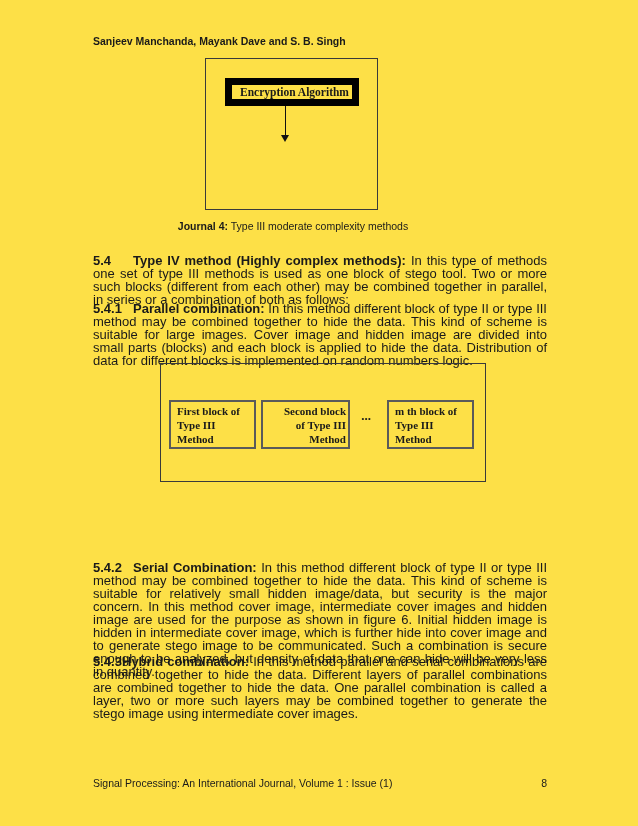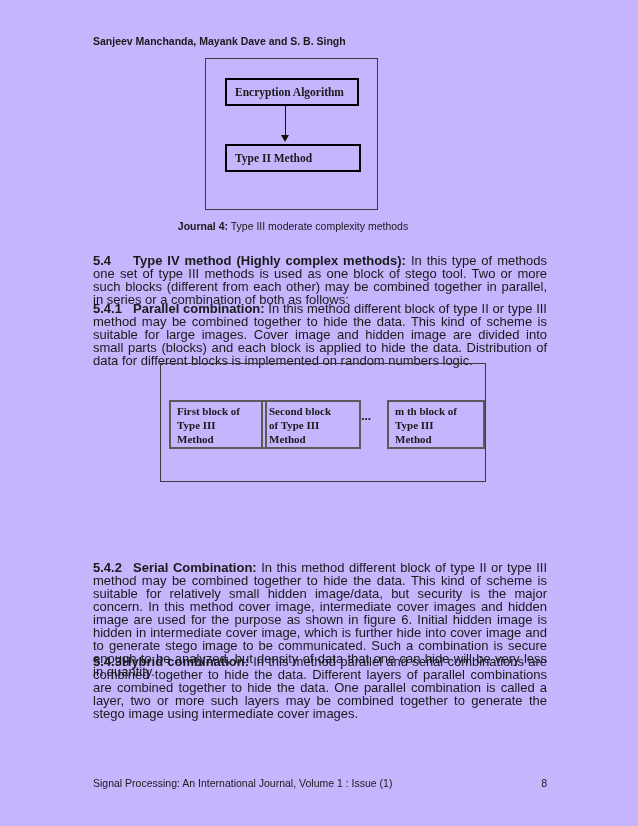--- a/index.html
+++ b/index.html
@@ -1,20 +1,20 @@
 <!DOCTYPE html>
 <html><head>
 <meta charset="utf-8">
 <style>
   html,body { margin:0; padding:0; background:#888; }
   .page {
     position:relative;
     width:638px; height:826px;
     margin:0 auto;
-    background:#c4b5fd;
+    background:#fde047;
     font-family:"Liberation Sans", sans-serif;
     color:#1a1a1a;
     overflow:hidden;
   }
   .abs { position:absolute; }
 
   
   .author-line {
     left:93px; top:35px; width:460px;
     font-size:10.5px; line-height:13px; font-weight:bold;
@@ -46,21 +46,21 @@
   .cap4 { left:66px;  top:220px; width:454px; }
   .cap5 { left:93px;  top:497px; width:454px; }
 
   
   .fig4 {
     left:205px; top:58px; width:171px; height:150px;
     border:1px solid #3a3a3a;
   }
   .fig4-box {
     position:absolute;
-    border:2px solid #000000;
+    border:7px solid #000000;
     font-family:"Liberation Serif", serif;
     font-weight:bold; font-size:11.5px;
     display:flex; align-items:center;
     padding-left:8px; box-sizing:border-box;
   }
   .fig4-box1 { left:19px; top:19px;  width:134px; height:28px; }
   .fig4-box2 { left:19px; top:85px;  width:136px; height:28px; }
   .arrow-line { position:absolute; left:79px; top:47px; width:1px; height:30px; background:#111; }
   .arrow-head {
     position:absolute; left:75px; top:76px;
@@ -74,24 +74,24 @@
   .fig5 {
     left:160px; top:363px; width:324px; height:117px;
     border:1px solid #3a3a3a;
   }
   .fig5-box {
     position:absolute; top:36px; height:43px;
     border:2px solid #5a5a5a;
     font-family:"Liberation Serif", serif;
     font-weight:bold; font-size:11px; line-height:14px;
     white-space:pre-line;
-    padding:2px 13px 0 6px; box-sizing:content-box;
+    padding:2px 2px 0 6px; box-sizing:content-box;
   }
   .fig5-box1 { left:8px;   width:75px; }
-  .fig5-box2 { left:100px; width:77px; }
+  .fig5-box2 { left:100px; width:77px;text-align:right; }
   .fig5-box3 { left:226px; width:75px; }
   .fig5-dots {
     position:absolute; left:185px; top:44px; width:40px;
     text-align:center;
     font-family:"Liberation Serif", serif;
     font-weight:bold; font-size:13px;
   }
 </style>
 </head>
 <body>
@@ -99,23 +99,20 @@
 <div class="page">
 
   <div class="abs author-line">Sanjeev Manchanda, Mayank Dave and S. B. Singh</div>
 
   <div class="abs fig4">
     <div class="fig4-box fig4-box1">
       <span>Encryption Algorithm</span>
     </div>
     <div class="arrow-line"></div>
     <div class="arrow-head"></div>
-    <div class="fig4-box fig4-box2">
-      <span>Type II Method</span>
-    </div>
   </div>
 
   <div class="abs caption cap4">
     <span class="b">Journal 4:</span><span> Type III moderate complexity methods</span>
   </div>
 
   <p class="abs para p54">
     <span class="tab40">5.4</span><span class="b">Type IV method (Highly complex methods):</span> <span>In this type of methods one set of type III methods is used as one block of stego tool. Two or more such blocks (different from each other) may be combined together in parallel, in series or a combination of both as follows:</span>
   </p>
 

